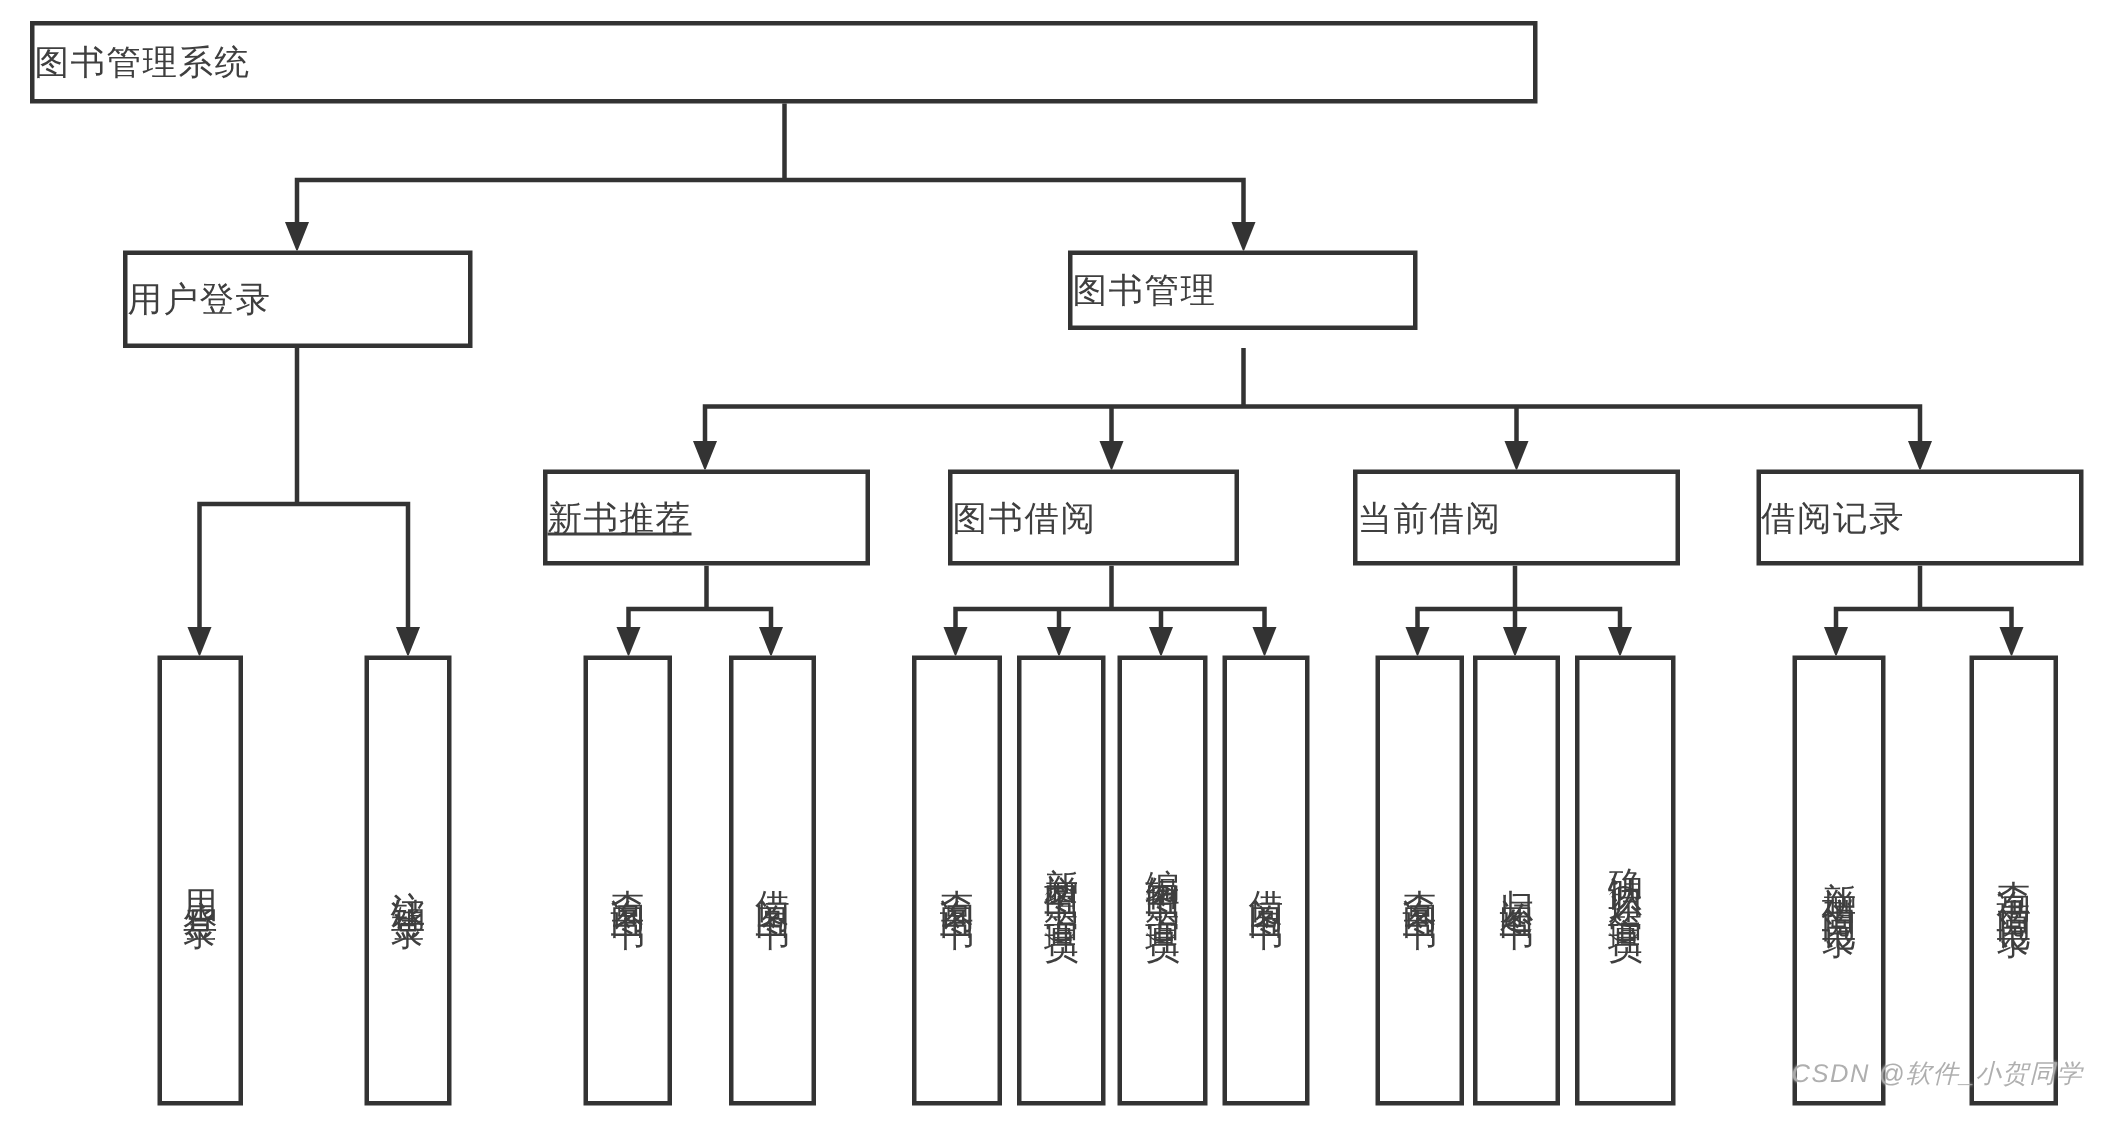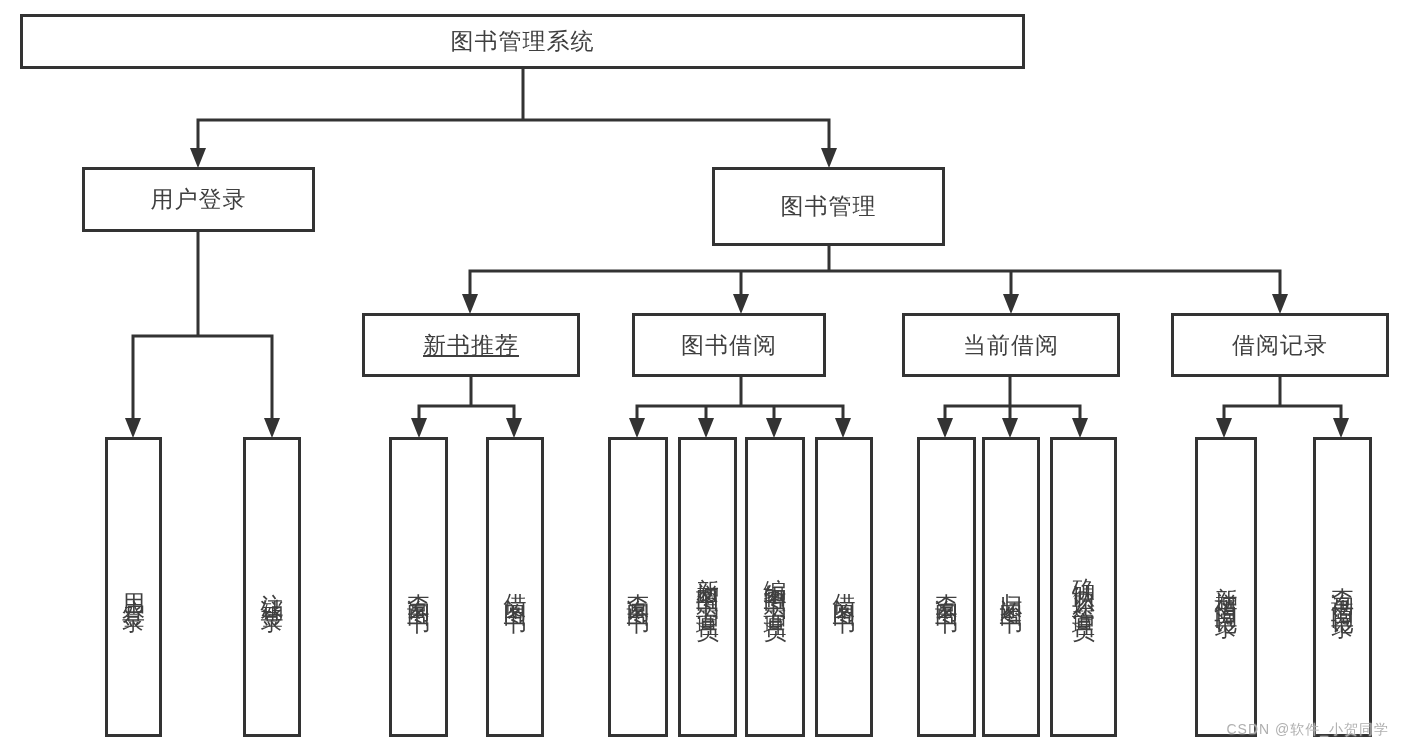--- a/index.html
+++ b/index.html
@@ -18,21 +18,20 @@
     width: 1405px; height: 747px;
     pointer-events: none;
   }
   .node {
     position: absolute;
     box-sizing: border-box;
     border: 3px solid #333333;
     background: #ffffff;
     display: flex;
     align-items: center;
-    justify-content: center;
     font-size: 23px;
     letter-spacing: 1px;
     white-space: nowrap;
   }
   .vnode {
     position: absolute;
     top: 437px;
     height: 300px;
     box-sizing: border-box;
     border: 3px solid #333333;
@@ -43,27 +42,28 @@
   .vnode .vtext {
     writing-mode: vertical-rl;
     text-orientation: mixed;
     font-size: 23px;
     letter-spacing: 6px;
     line-height: 1;
   }
   .watermark {
     position: absolute;
     right: 16px;
-    bottom: 8px;
-    font-size: 14px;
+    bottom: 20px;
+    font-size: 17px;
     color: rgba(168, 168, 168, 0.92);
     text-shadow: 0 0 2px #ffffff;
     letter-spacing: 1px;
     z-index: 6;
     white-space: nowrap;
+    font-style: italic;
   }
 </style>
 </head>
 <body>
 
 <div class="stage">
 
   <svg class="connectors" viewBox="0 0 1405 747" xmlns="http://www.w3.org/2000/svg">
     <g stroke="#333333" stroke-width="3" fill="none">
 
@@ -104,21 +104,21 @@
     </g>
   </svg>
 
   <div class="node" style="left:20px; top:14px; width:1005px; height:55px;">
     <span>图书管理系统</span>
   </div>
 
   <div class="node" style="left:82px; top:167px; width:233px; height:65px;">
     <span>用户登录</span>
   </div>
-  <div class="node" style="left:712px; top:167px; width:233px; height:79px;">
+  <div class="node" style="left:712px; top:167px; width:233px; height:53px;">
     <span>图书管理</span>
   </div>
 
   <div class="node" style="left:362px; top:313px; width:218px; height:64px;text-decoration:underline;">
     <span>新书推荐</span>
   </div>
   <div class="node" style="left:632px; top:313px; width:194px; height:64px;">
     <span>图书借阅</span>
   </div>
   <div class="node" style="left:1171px; top:313px; width:218px; height:64px;">

